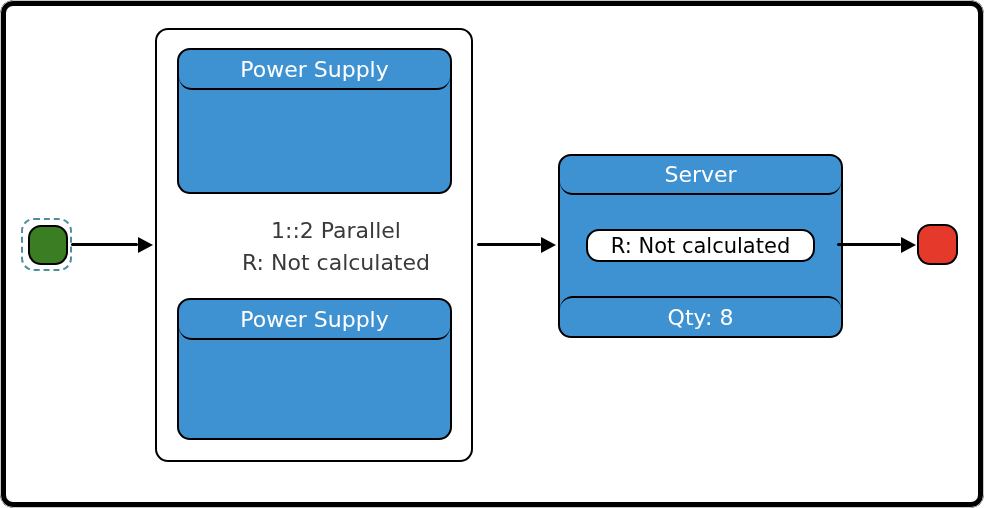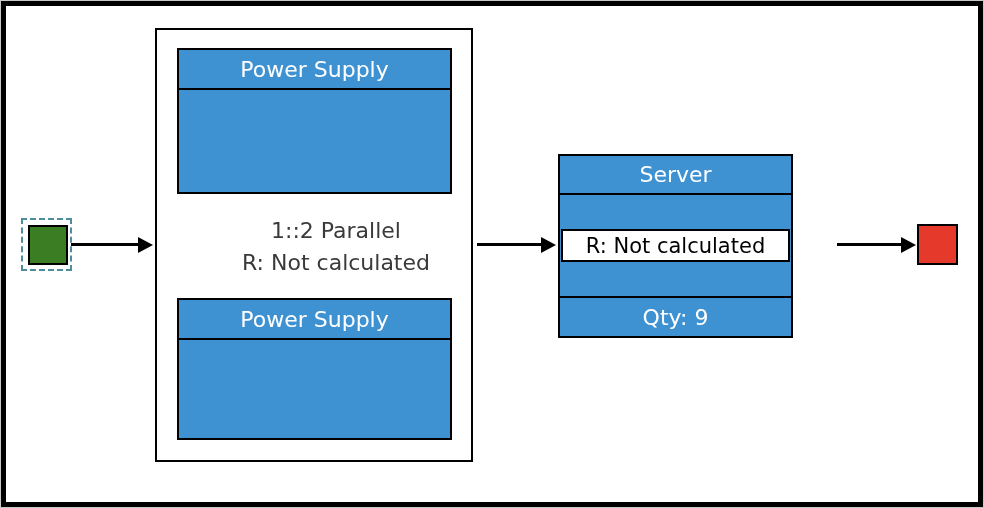--- a/index.html
+++ b/index.html
@@ -1,15 +1,15 @@
 <!DOCTYPE html>
 <html><head>
 <meta charset="utf-8">
 <style>
-  * { margin: 0; padding: 0; box-sizing: border-box; }
+  * { margin: 0; padding: 0; box-sizing: border-box; border-radius: 13px; }
   html, body { background: #ffffff; }
   body {
     font-family: "DejaVu Sans", "Liberation Sans", sans-serif;
     width: 984px; height: 508px;
   }
   .stage {
     position: relative;
     width: 984px; height: 508px;
     background: #ffffff;
     overflow: hidden;
@@ -79,21 +79,21 @@
   }
   .group-label {
     position: absolute; left: 155px; top: 215px;
     width: 318px;
     text-align: center;
     color: #3a3a3a; font-size: 22px; line-height: 32px; padding-left: 44px;
   }
   
   .server-block {
     position: absolute; left: 558px; top: 154px;
-    width: 235px; height: 184px;
+    width: 285px; height: 184px;
     background: #3e92d2;
     border: 2px solid #000000;
     display: flex; flex-direction: column;
   }
   .server-title {
     height: 39px; flex: 0 0 39px;
     border-bottom: 2px solid #000000;
     display: flex; align-items: center; justify-content: center;
     color: #ffffff; font-size: 22px;
   }
@@ -143,21 +143,21 @@
     <div></div>
   </div>
 
   <div class="arrow arrow-2"></div>
 
   <div class="server-block">
     <div class="server-title">Server</div>
     <div class="server-body">
       <div class="server-status-box">R: Not calculated</div>
     </div>
-    <div class="server-qty">Qty: 9</div>
+    <div class="server-qty">Qty: 8</div>
   </div>
 
   <div class="arrow arrow-3"></div>
 
   <div class="end-node"></div>
 
   <div class="frame"></div>
 </div>
 
 </body></html>

